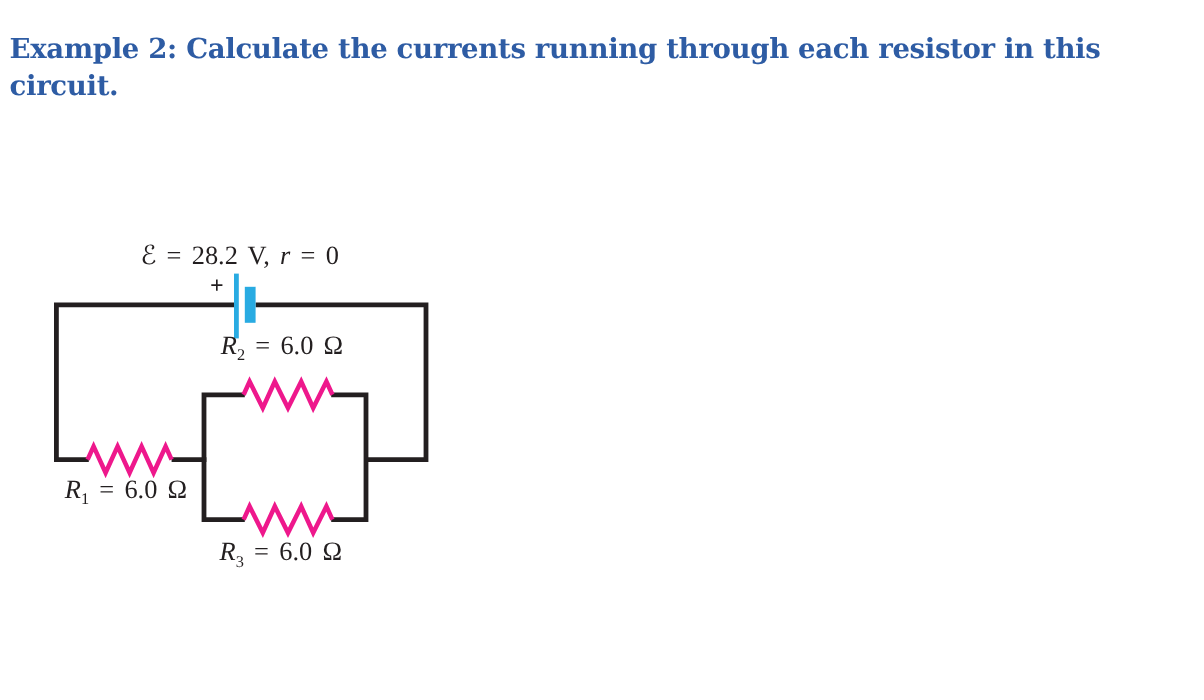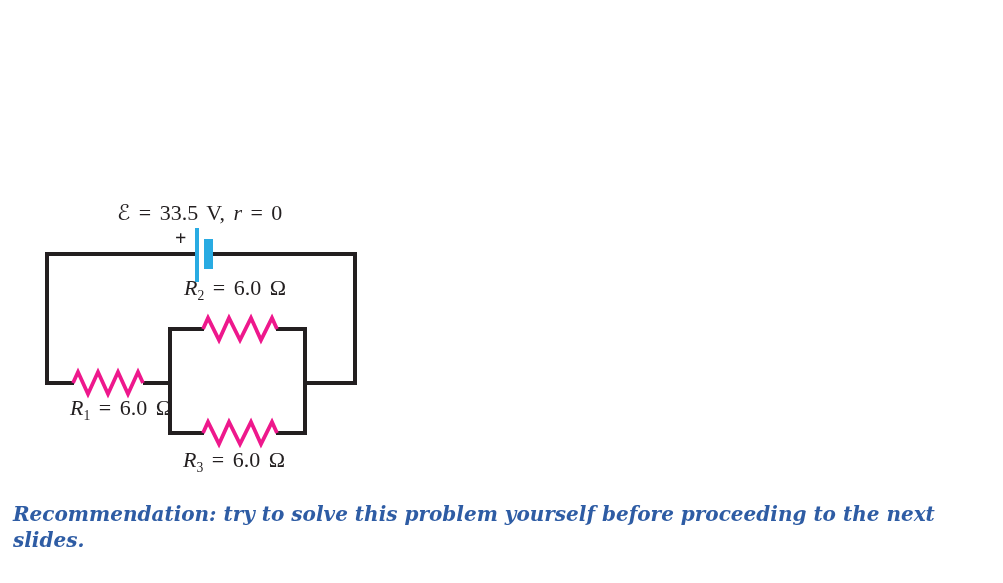--- a/index.html
+++ b/index.html
@@ -51,28 +51,29 @@
     font-size: 22px;
     white-space: nowrap;
     word-spacing: 3px;
   }
   .clabel .sym { font-style: italic; }
   .clabel sub { font-size: 0.62em; line-height: 0; }
   .script-e { font-family: "DejaVu Serif", "DejaVu Sans", serif; font-style: italic; }
   .emf-label  { left: 117px; top: 200px; }
   .plus-sign  { left: 175px; top: 227px; font-size: 20px; font-weight: bold; word-spacing: 0; }
   .r2-label   { left: 184px; top: 275px; }
-  .r1-label   { left: 70px;  top: 395px; }
+  .r1-label   { left: 54px;  top: 395px; }
   .r3-label   { left: 183px; top: 447px; }
 </style>
 </head>
 <body>
 
 <div class="slide">
 
+  <h1 class="title">Example 2: Calculate the currents running through each resistor in this circuit.</h1>
 
   <div>
     <svg class="circuit-svg" width="1003" height="583" viewBox="0 0 1003 583" xmlns="http://www.w3.org/2000/svg">
 
       <polyline class="wire" points="196,254 47,254 47,383 74,383"></polyline>
 
       <polyline class="wire" points="213,254 355,254 355,383 305,383"></polyline>
 
       <line class="wire" x1="143" y1="383" x2="172" y2="383"></line>
 
@@ -82,33 +83,32 @@
 
       <polyline class="zigzag" points="73,383 78,372 88,394 98,372 108,394 118,372 128,394 138,372 143,383"></polyline>
       <polyline class="zigzag" points="203,329 208,318 219,340 229,318 240,340 251,318 261,340 272,318 277,329"></polyline>
       <polyline class="zigzag" points="203,433 208,422 219,444 229,422 240,444 251,422 261,444 272,422 277,433"></polyline>
 
       <line class="plate-long" x1="197" y1="228" x2="197" y2="282"></line>
       <line class="plate-short" x1="208.5" y1="239" x2="208.5" y2="269"></line>
     </svg>
 
     <div class="clabel emf-label">
-      <span class="sym script-e">ℰ</span><span> = 33.5 V, </span><span class="sym">r</span><span> = 0</span>
+      <span class="sym script-e">ℰ</span><span> = 28.2 V, </span><span class="sym">r</span><span> = 0</span>
     </div>
 
     <div class="clabel plus-sign">+</div>
 
     <div class="clabel r2-label">
       <span class="sym">R</span><sub>2</sub><span> = 6.0 Ω</span>
     </div>
 
     <div class="clabel r1-label">
       <span class="sym">R</span><sub>1</sub><span> = 6.0 Ω</span>
     </div>
 
     <div class="clabel r3-label">
       <span class="sym">R</span><sub>3</sub><span> = 6.0 Ω</span>
     </div>
   </div>
 
-  <p class="recommendation">Recommendation: try to solve this problem yourself before proceeding to the next slides.</p>
 
 </div>
 
 </body></html>

